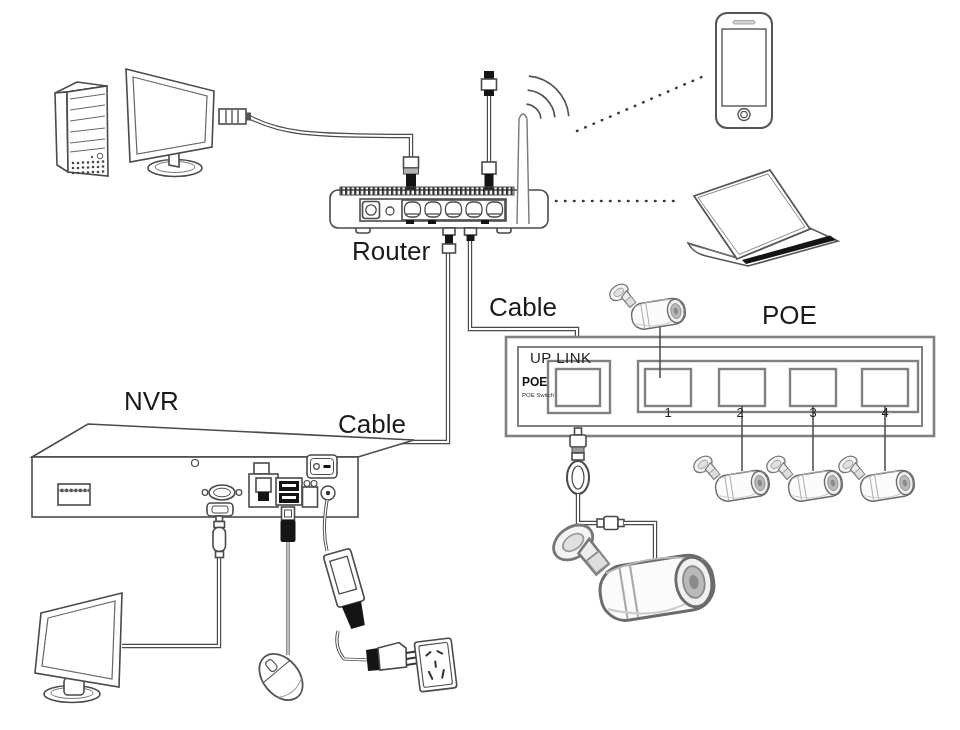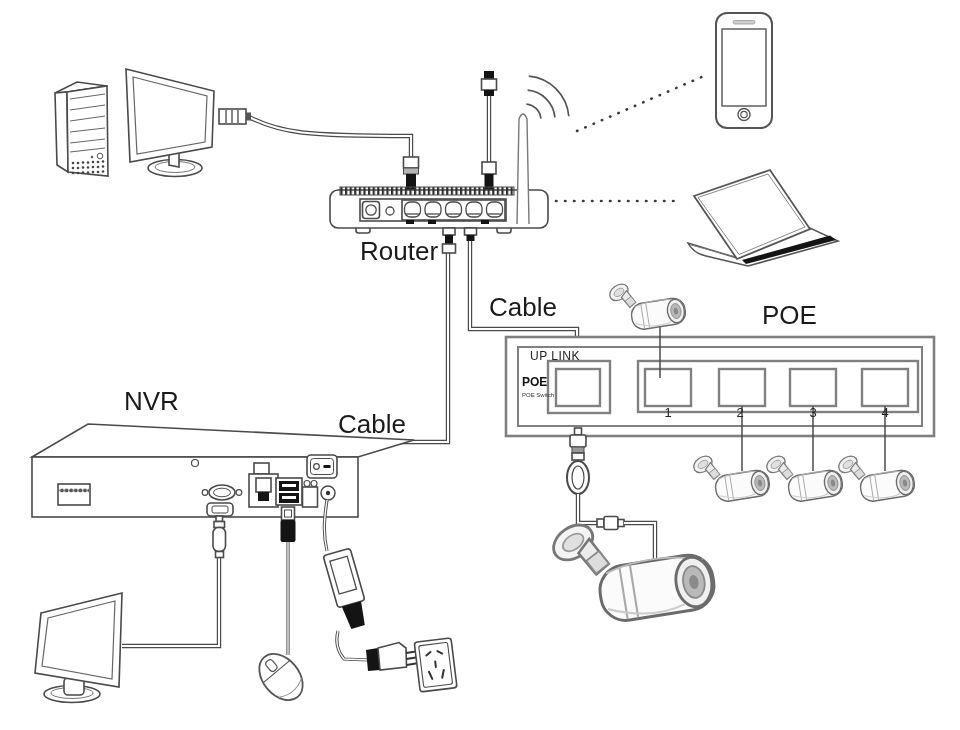--- a/index.html
+++ b/index.html
@@ -1,21 +1,21 @@
 <!DOCTYPE html>
 <html><head>
 <meta charset="utf-8">
 <style>
   html,body{margin:0;padding:0;background:#fff;}
   #stage{position:relative;width:960px;height:730px;background:#fff;overflow:hidden;
          font-family:"Liberation Sans","DejaVu Sans",sans-serif;}
   #art{position:absolute;left:0;top:0;}
   .lbl{position:absolute;color:#1a1a1a;white-space:nowrap;line-height:1;}
   .lbl-big{font-size:26px;}
-  .lbl-uplink{font-size:12px;letter-spacing:.5px;color:#222;}
+  .lbl-uplink{font-size:15px;letter-spacing:.5px;color:#222;}
   .lbl-poe{font-size:12px;font-weight:bold;color:#111;}
   .lbl-poesw{font-size:6px;color:#333;}
   .portnum{position:absolute;width:20px;text-align:center;font-size:13px;color:#222;}
   
   .co{fill:none;stroke:#4a4a4a;stroke-width:4.4;}
   .ci{fill:none;stroke:#ffffff;stroke-width:2;}
   .cot{fill:none;stroke:#4a4a4a;stroke-width:3.2;}
   .cit{fill:none;stroke:#ffffff;stroke-width:1.3;}
   .bx{fill:#ffffff;stroke:#4a4a4a;stroke-width:1.6;}
   .gy{fill:#ffffff;stroke:#808080;}
@@ -336,21 +336,21 @@
     <g stroke="#333" stroke-width="2" stroke-linecap="round">
       <path d="M427.5,654.5 L432,651.5"></path>
       <path d="M439,651.5 L443.5,654.5"></path>
       <path d="M435.5,661.5 L435.5,667"></path>
       <path d="M428,671 L430.5,678.5"></path>
       <path d="M443,671 L440.5,678.5"></path>
     </g>
   </g>
 </svg>
 
-  <div class="lbl lbl-big" style="left:360px;top:238px;">Router</div>
+  <div class="lbl lbl-big" style="left:352px;top:238px;">Router</div>
   <div class="lbl lbl-big" style="left:489px;top:294px;">Cable</div>
   <div class="lbl lbl-big" style="left:762px;top:302px;">POE</div>
   <div class="lbl lbl-big" style="left:124px;top:388px;">NVR</div>
   <div class="lbl lbl-big" style="left:338px;top:411px;">Cable</div>
 
   <div class="lbl lbl-uplink" style="left:530px;top:350px;">UP LINK</div>
   <div class="lbl lbl-poe" style="left:522px;top:376px;">POE</div>
   <div class="lbl lbl-poesw" style="left:522px;top:392px;">POE Switch</div>
 
   <div class="portnum" style="left:658px;top:405px;">1</div>

